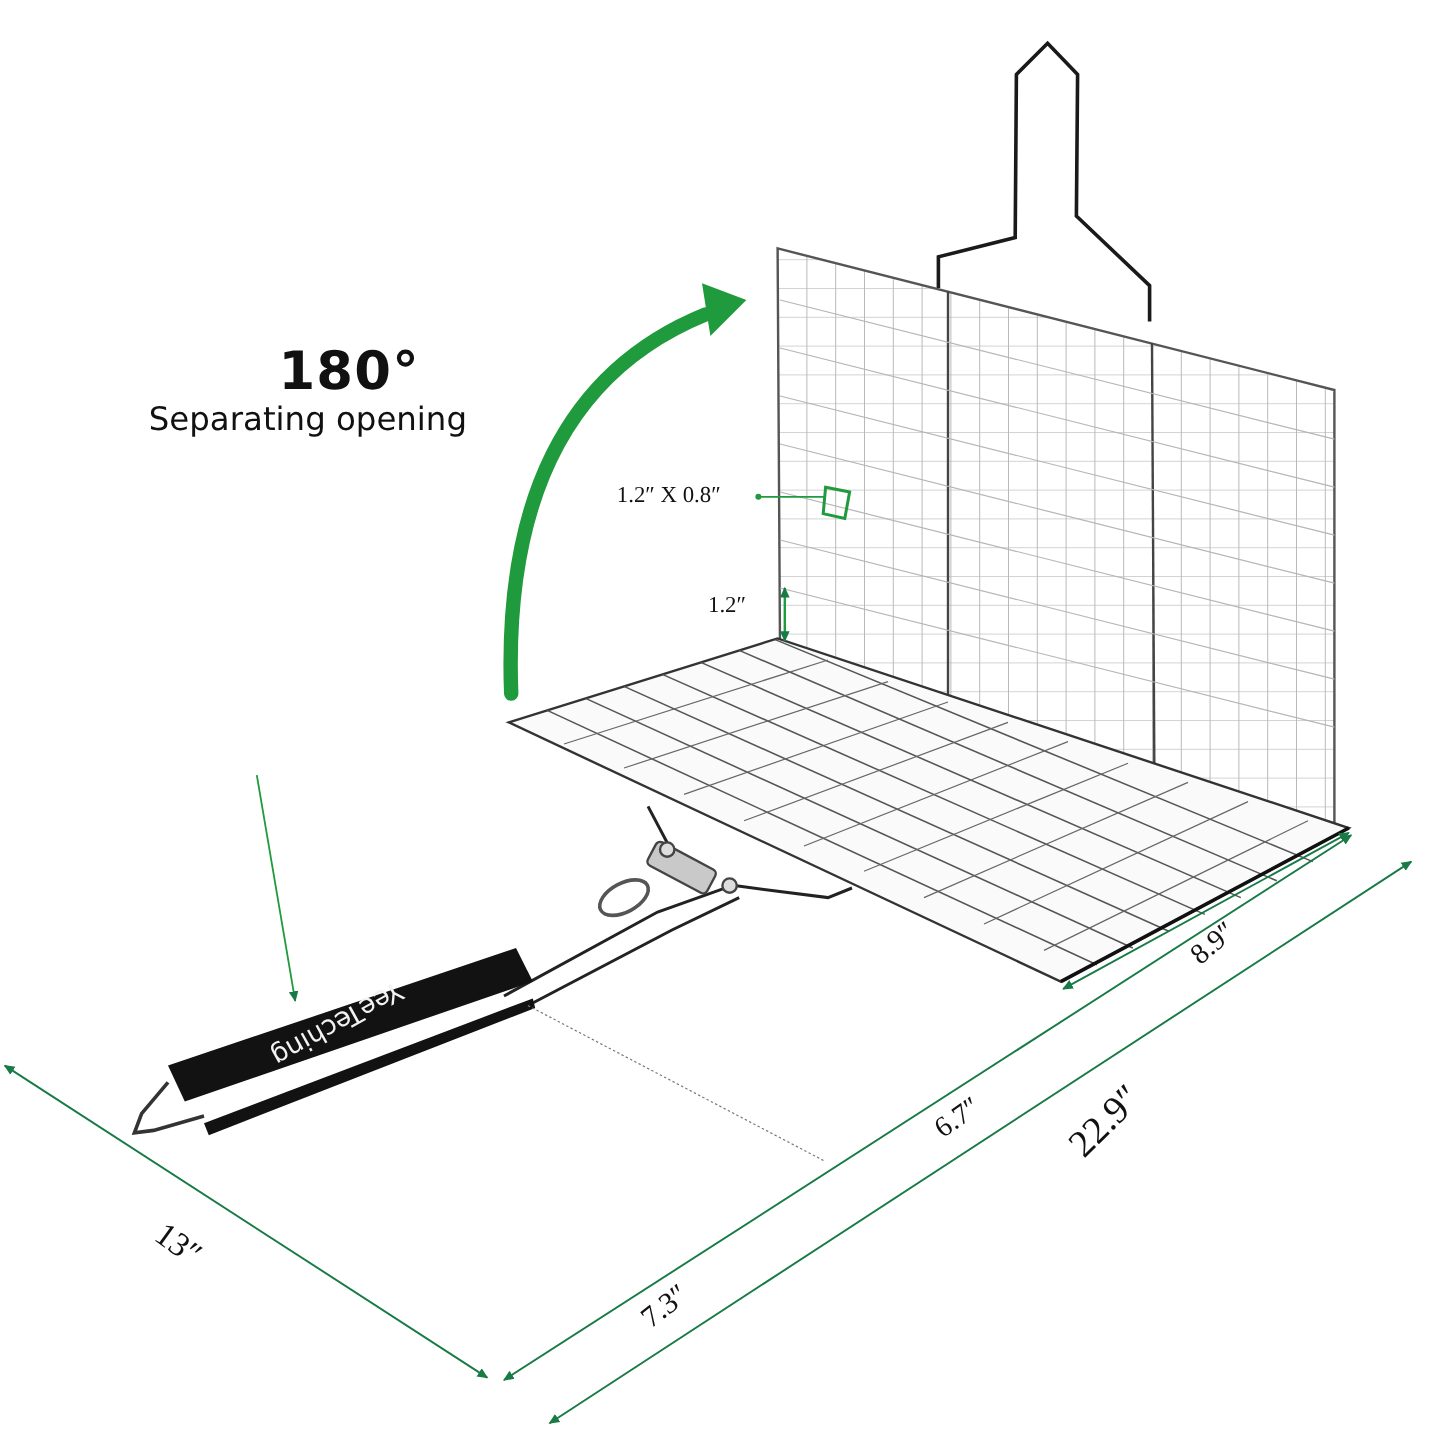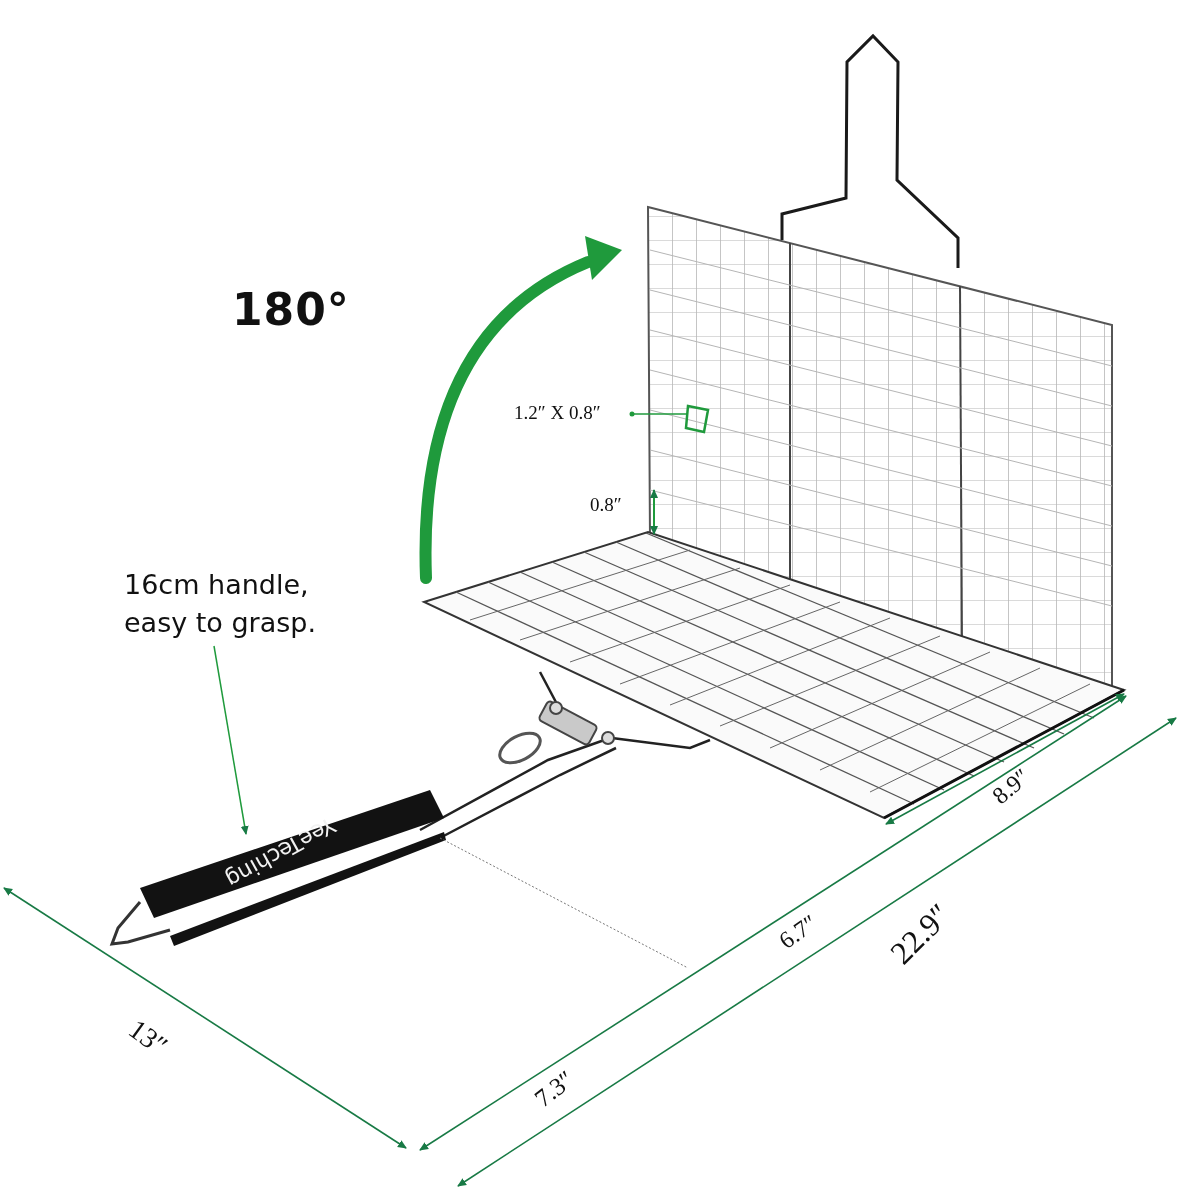--- a/index.html
+++ b/index.html
@@ -111,28 +111,25 @@
     <g stroke="#187a45" stroke-width="1.6" fill="none">
       <line x1="886" y1="824" x2="1124" y2="694" marker-start="url(#ahs)" marker-end="url(#ah)"></line>
       <line x1="420" y1="1150" x2="1126" y2="696" marker-start="url(#ahs)" marker-end="url(#ah)"></line>
       <line x1="458" y1="1186" x2="1176" y2="718" marker-start="url(#ahs)" marker-end="url(#ah)"></line>
       <line x1="4" y1="888" x2="406" y2="1148" marker-start="url(#ahs)" marker-end="url(#ah)"></line>
     </g>
     <line x1="440" y1="838" x2="688" y2="968" stroke="#777" stroke-width="1" stroke-dasharray="2 2"></line>
   </svg>
 
   <div class="lbl title-big">180°</div>
+  <div class="lbl title-sub">Separating opening</div>
 
-  <div class="lbl handle-note">
-    <div>16cm handle,</div>
-    <div>easy to grasp.</div>
-  </div>
 
   <div class="lbl mesh-note" style="left:514px;top:402px;">1.2″ X 0.8″</div>
-  <div class="lbl mesh-note" style="left:590px;top:494px;">0.8″</div>
+  <div class="lbl mesh-note" style="left:590px;top:494px;">1.2″</div>
 
   <div class="lbl brand" style="left:220px;top:840px;transform:rotate(151deg);">YeeTeching</div>
 
   <div class="lbl dim" style="left:996px;top:786px;transform:rotate(-40deg);font-size:24px;">8.9″</div>
   <div class="lbl dim" style="left:782px;top:930px;transform:rotate(-35deg);font-size:24px;">6.7″</div>
   <div class="lbl dim" style="left:896px;top:940px;transform:rotate(-45deg);font-size:32px;">22.9″</div>
   <div class="lbl dim" style="left:538px;top:1088px;transform:rotate(-38deg);font-size:25px;">7.3″</div>
   <div class="lbl dim" style="left:132px;top:1010px;transform:rotate(36deg);font-size:28px;">13″</div>
 </div>
 

